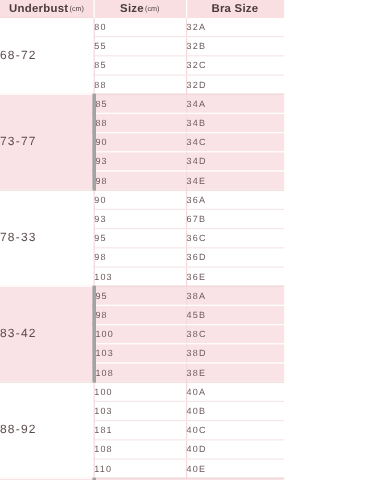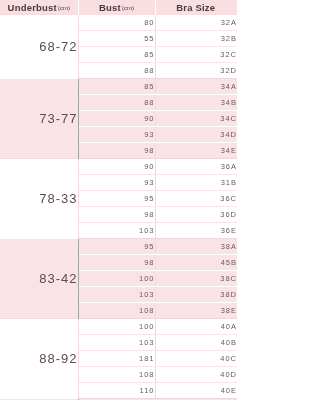--- a/index.html
+++ b/index.html
@@ -49,47 +49,46 @@
     top: -0.5px;
   }
 
   
   tbody td {
     height: 15px;
     padding: 0;
     font-size: 7.5px;
     letter-spacing: 1px;
     color: #6b5a5c;
-    text-align: right;
+    text-align: left;
     vertical-align: middle;
     white-space: nowrap;
   }
 
   td.underbust-cell {
-    font-size: 13px;
+    font-size: 10px;
     letter-spacing: 1px;
     color: #5d4c4e;
     border-right: 1px solid #f2dadd;
   }
   td.bust-cell {
     border-right: 1px solid #f2dadd;
     border-bottom: 1px solid #f6e6e8;
   }
   td.brasize-cell {
     border-bottom: 1px solid #f6e6e8;
-    padding-left: 20px;
   }
 
   
   tr.band-light td { background: #ffffff; }
   tr.band-pink  td { background: #fae3e6; }
 
   tr.band-pink td.bust-cell,
   tr.band-pink td.brasize-cell { border-bottom: 1px solid #ffffff; }
-  tr.band-pink td.underbust-cell { border-right: 1px solid #a3a3a3; }
+  tr.band-pink td.underbust-cell { border-right: 3px solid #a3a3a3; }
 
   
   td.underbust-cell.group-start-light { border-top: 1px solid #f2dadd; }
   td.underbust-cell.group-start-pink  { border-top: 1px solid #ffffff; }
 
   tr.group-last-row td.bust-cell,
   tr.group-last-row td.brasize-cell { border-bottom: 1px solid #f0d6da; }
 </style>
 </head>
 <body>
@@ -99,21 +98,21 @@
     <col class="col-underbust">
     <col class="col-bust">
     <col class="col-brasize">
   </colgroup>
   <thead>
     <tr>
       <th>
         <span class="hdr-main">Underbust</span><span class="hdr-unit">(cm)</span>
       </th>
       <th>
-        <span class="hdr-main">Bust</span><span class="hdr-unit">(cm)</span>
+        <span class="hdr-main">Size</span><span class="hdr-unit">(cm)</span>
       </th>
       <th>
         <span class="hdr-main">Bra Size</span><span class="hdr-unit"></span>
       </th>
     </tr>
   </thead>
   <tbody id="table-body">
       <tr class="band-light">
         <td class="underbust-cell group-start-light" rowspan="4">68-72</td>
         <td class="bust-cell">80</td>
@@ -152,21 +151,21 @@
         <td class="bust-cell">98</td>
         <td class="brasize-cell">34E</td>
       </tr>
       <tr class="band-light">
         <td class="underbust-cell group-start-light" rowspan="5">78-33</td>
         <td class="bust-cell">90</td>
         <td class="brasize-cell">36A</td>
       </tr>
       <tr class="band-light">
         <td class="bust-cell">93</td>
-        <td class="brasize-cell">31B</td>
+        <td class="brasize-cell">67B</td>
       </tr>
       <tr class="band-light">
         <td class="bust-cell">95</td>
         <td class="brasize-cell">36C</td>
       </tr>
       <tr class="band-light">
         <td class="bust-cell">98</td>
         <td class="brasize-cell">36D</td>
       </tr>
       <tr class="band-light group-last-row">

